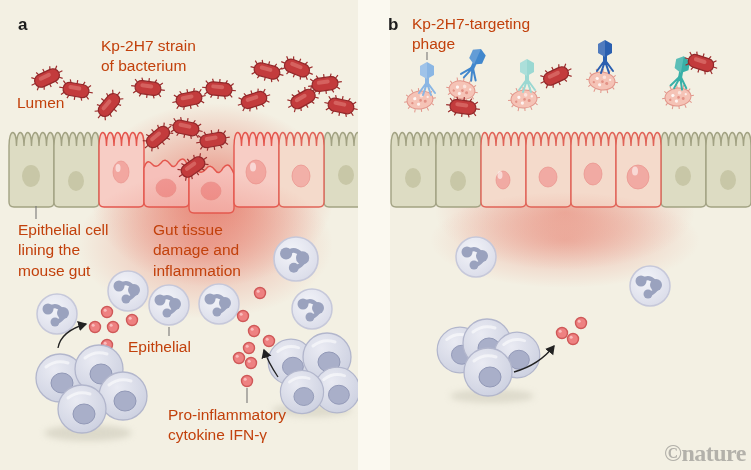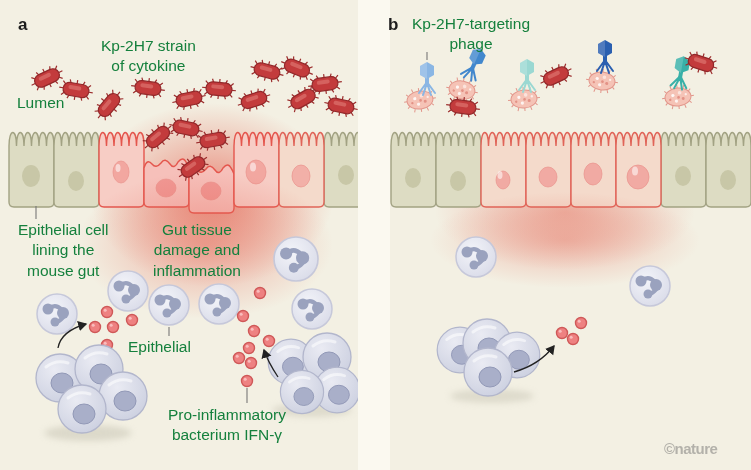--- a/index.html
+++ b/index.html
@@ -10,35 +10,34 @@
     overflow:hidden;
     font-family:"Liberation Sans", sans-serif;
     color:#2d2d2d;
   }
   .figure svg{position:absolute;left:0;top:0;}
   .lbl{
     position:absolute;
     font-size:15.5px;
     line-height:1.32;
     white-space:pre-line;
-    color:#15803d;
-    text-align:center;
+    color:#c2410c;
   }
   .panel-letter{
     position:absolute;
     font-weight:700;
     font-size:17px;
     color:#1c1c1c;
   }
   .watermark{
     position:absolute;
     left:664px;top:440px;
-    font-family:Liberation Sans, sans-serif;
+    font-family:Liberation Serif, serif;
     font-weight:700;
-    font-size:15px;
+    font-size:24px;
     letter-spacing:-0.5px;
     color:#b3b1aa;
   }
 </style>
 </head>
 <body>
 
 <div class="figure">
 
   <svg width="751" height="470" viewBox="0 0 751 470">
@@ -306,30 +305,30 @@
         <use href="#cyto" transform="translate(573,339)"></use>
       </g>
 
       <path d="M514,372 Q539,365 554,346" stroke="#222" stroke-width="1.3" fill="none" marker-end="url(#ah)"></path>
       <path d="M427,52 L427,60" stroke="#777" stroke-width="1.1"></path>
     </g>
   </svg>
 
   <div class="panel-letter" style="left:18px;top:15px">a</div>
   <div class="lbl" style="left:101px;top:36px">Kp-2H7 strain
-of cytokine</div>
+of bacterium</div>
   <div class="lbl" style="left:17px;top:93px">Lumen</div>
   <div class="lbl" style="left:153px;top:220px">Gut tissue
 damage and
 inflammation</div>
   <div class="lbl" style="left:18px;top:220px">Epithelial cell
 lining the
 mouse gut</div>
   <div class="lbl" style="left:128px;top:337px">Epithelial</div>
   <div class="lbl" style="left:168px;top:405px">Pro-inflammatory
-bacterium IFN-γ</div>
+cytokine IFN-γ</div>
 
   <div class="panel-letter" style="left:388px;top:15px">b</div>
   <div class="lbl" style="left:412px;top:14px">Kp-2H7-targeting
 phage</div>
 
   <div class="watermark">©nature</div>
 </div>
 
 </body></html>

